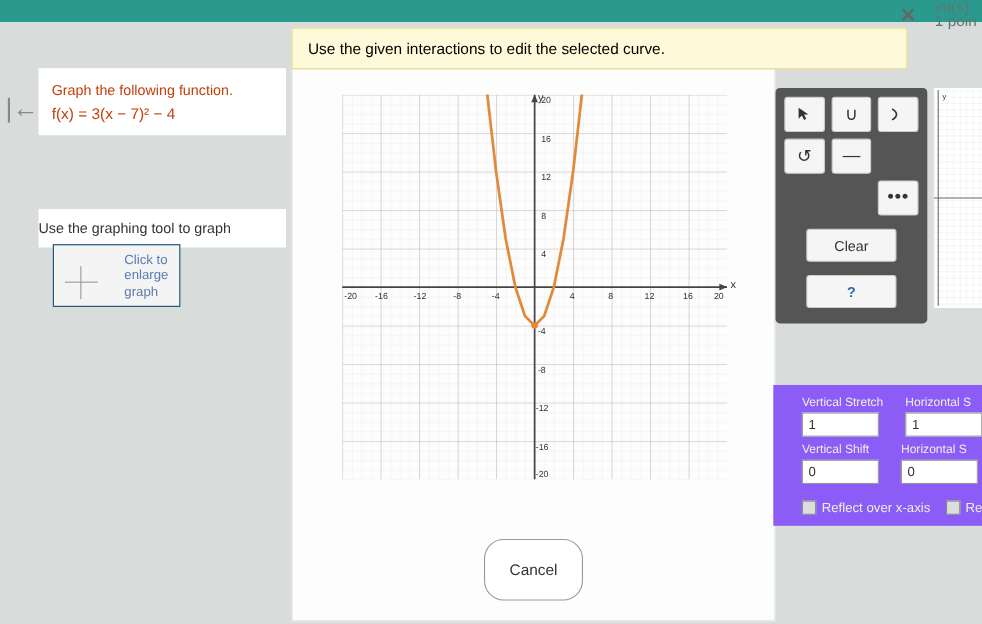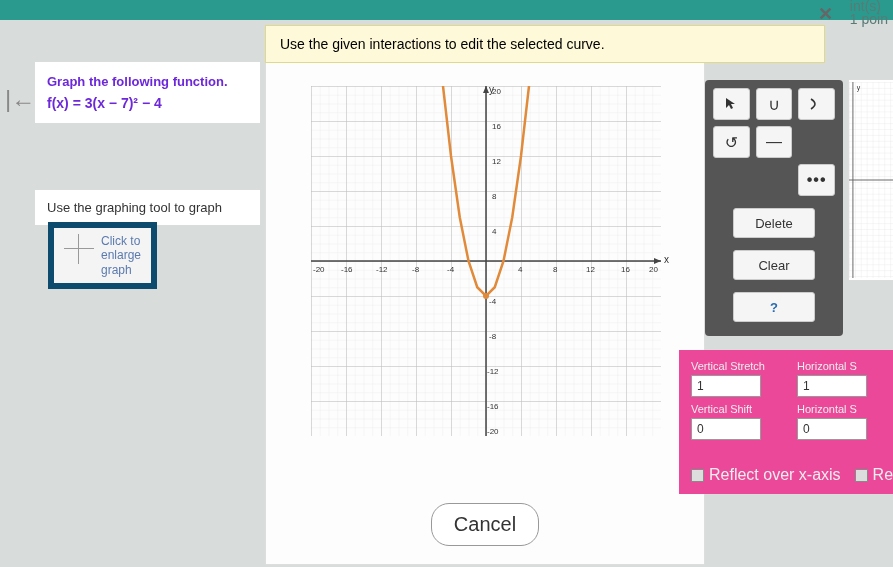--- a/index.html
+++ b/index.html
@@ -5,59 +5,59 @@
     * { box-sizing: border-box; margin: 0; padding: 0; font-family: Arial, sans-serif; }
     body { width: 893px; height: 567px; overflow: hidden; background: #d8dcdb; position: relative; }
     
     .top-bar { background: #2a9a8e; height: 20px; width: 100%; }
     
     .header-info { position: absolute; top: 0; right: 5px; color: #5a7a75; font-size: 14px; line-height: 13px; }
     .close-x { position: absolute; top: 3px; right: 60px; color: #666; font-size: 18px; font-weight: bold; cursor: pointer; }
     
     .banner { position: absolute; top: 25px; left: 265px; width: 560px; background: #fef9d8; border: 1px solid #e0d88a; padding: 10px 14px; font-size: 14px; color: #000000; z-index: 5; }
     
-    .left-panel { position: absolute; top: 62px; left: 35px; width: 225px; background: #fff; padding: 12px; font-size: 13px; color: #6d28d9; font-weight: bold; }
+    .left-panel { position: absolute; top: 62px; left: 35px; width: 225px; background: #fff; padding: 12px; font-size: 13px; color: #c2410c; }
     .back-caret { position: absolute; top: 85px; left: 5px; font-size: 24px; color: #888; }
     .formula { font-size: 14px; margin-top: 6px; }
     
-    .instr2 { position: absolute; top: 190px; left: 35px; width: 225px; background: #fff; padding: 10px 12px; font-size: 13px; color: #333; }
-    
-    .enlarge-box { position: absolute; top: 222px; left: 48px; display: flex; align-items: flex-start; gap: 7px; background: #f4f4f4; border: 6px solid #0c4a6e; padding: 6px 10px; font-size: 12px; color: #5a7ab0; }
+    .instr2 { position: absolute; top: 190px; left: 35px; width: 225px; background: #fff; padding: 10px 0; font-size: 13px; color: #333; }
+    
+    .enlarge-box { position: absolute; top: 222px; left: 48px; display: flex; align-items: flex-end; gap: 24px; background: #f4f4f4; border: 1px solid #0c4a6e; padding: 6px 10px; font-size: 12px; color: #5a7ab0; }
     .enlarge-icon { width: 30px; height: 30px; position: relative; }
     .enlarge-icon::before, .enlarge-icon::after { content: ''; position: absolute; background: #999; }
     .enlarge-icon::before { left: 14px; top: 0; width: 1px; height: 30px; }
     .enlarge-icon::after { top: 14px; left: 0; height: 1px; width: 30px; }
     .enlarge-text { line-height: 1.2; }
     
     .modal { position: absolute; top: 60px; left: 265px; width: 440px; height: 505px; background: #fdfdfd; border: 1px solid #ddd; }
     
     .graph-area { position: absolute; top: 25px; left: 45px; width: 350px; height: 350px; }
     .grid-bg { width: 100%; height: 100%; }
     .axis-label-y { position: absolute; top: -2px; left: 178px; font-size: 10px; color: #333; }
     .axis-label-x { position: absolute; top: 168px; right: -8px; font-size: 10px; color: #333; }
     
     .btn-row { position: absolute; bottom: 18px; left: 0; width: 100%; display: flex; justify-content: center; gap: 22px; }
-    .btn { padding: 9px 22px; border-radius: 18px; font-size: 20px; cursor: pointer; }
+    .btn { padding: 19px 22px; border-radius: 18px; font-size: 14px; cursor: pointer; }
     .btn-cancel { background: #fff; border: 1px solid #999; color: #333; }
     .btn-save { background: #222; border: 1px solid #222; color: #fff; }
     
     .tool-panel { position: absolute; top: 80px; right: 50px; width: 138px; background: #555; border-radius: 4px; padding: 8px; }
     .tool-row { display: flex; gap: 6px; margin-bottom: 6px; }
     .tool-btn { width: 38px; height: 32px; background: #f5f5f5; border: 1px solid #ccc; border-radius: 3px; display: flex; align-items: center; justify-content: center; font-size: 16px; color: #333; cursor: pointer; }
     .tool-btn.dots { letter-spacing: 1px; font-weight: bold; }
     .action-btn { width: 82px; height: 30px; margin: 6px auto; background: #f5f5f5; border: 1px solid #ccc; border-radius: 3px; display: flex; align-items: center; justify-content: center; font-size: 13px; color: #333; cursor: pointer; }
     .action-col { display: flex; flex-direction: column; align-items: center; margin-top: 4px; }
     .help-btn { color: #2a6ab0; font-weight: bold; }
     
-    .transform-panel { position: absolute; top: 350px; right: 0; width: 214px; background: #ec4899; padding: 10px 10px 10px 12px; color: #eee; }
+    .transform-panel { position: absolute; top: 350px; right: 0; width: 190px; background: #8b5cf6; padding: 10px 10px 10px 26px; color: #eee; }
     .transform-row { display: flex; gap: 20px; margin-bottom: 6px; }
     .transform-col { flex: 1; }
     .transform-label { font-size: 11px; margin-bottom: 3px; white-space: nowrap; overflow: hidden; }
     .transform-input { width: 70px; height: 22px; background: #fff; border: 1px solid #999; padding: 2px 5px; font-size: 12px; color: #333; }
-    .reflect-row { display: flex; align-items: center; gap: 5px; font-size: 16px; margin-top: 20px; white-space: nowrap; }
+    .reflect-row { display: flex; align-items: center; gap: 5px; font-size: 12px; margin-top: 8px; white-space: nowrap; }
     .reflect-cb { width: 13px; height: 13px; background: #ddd; border: 1px solid #888; }
     
     .mini-graph { position: absolute; top: 80px; right: -5px; width: 50px; height: 200px; background: #fff; border-left: 1px solid #ddd; }
     .mini-graph svg { width: 100%; height: 100%; }
   </style>
 </head>
 <body>
 
 <div class="top-bar"></div>
 <div class="close-x">✕</div>
@@ -148,21 +148,20 @@
     <div class="tool-btn">↺</div>
     <div class="tool-btn">—</div>
     <div style="width:38px"></div>
   </div>
   <div class="tool-row">
     <div style="width:38px"></div>
     <div style="width:38px"></div>
     <div class="tool-btn dots">•••</div>
   </div>
   <div class="action-col">
-    <div class="action-btn">Delete</div>
     <div class="action-btn">Clear</div>
     <div class="action-btn help-btn">?</div>
   </div>
 </div>
 
 <div class="transform-panel">
   <div class="transform-row">
     <div class="transform-col">
       <div class="transform-label">Vertical Stretch</div>
       <input class="transform-input" value="1" style="">

